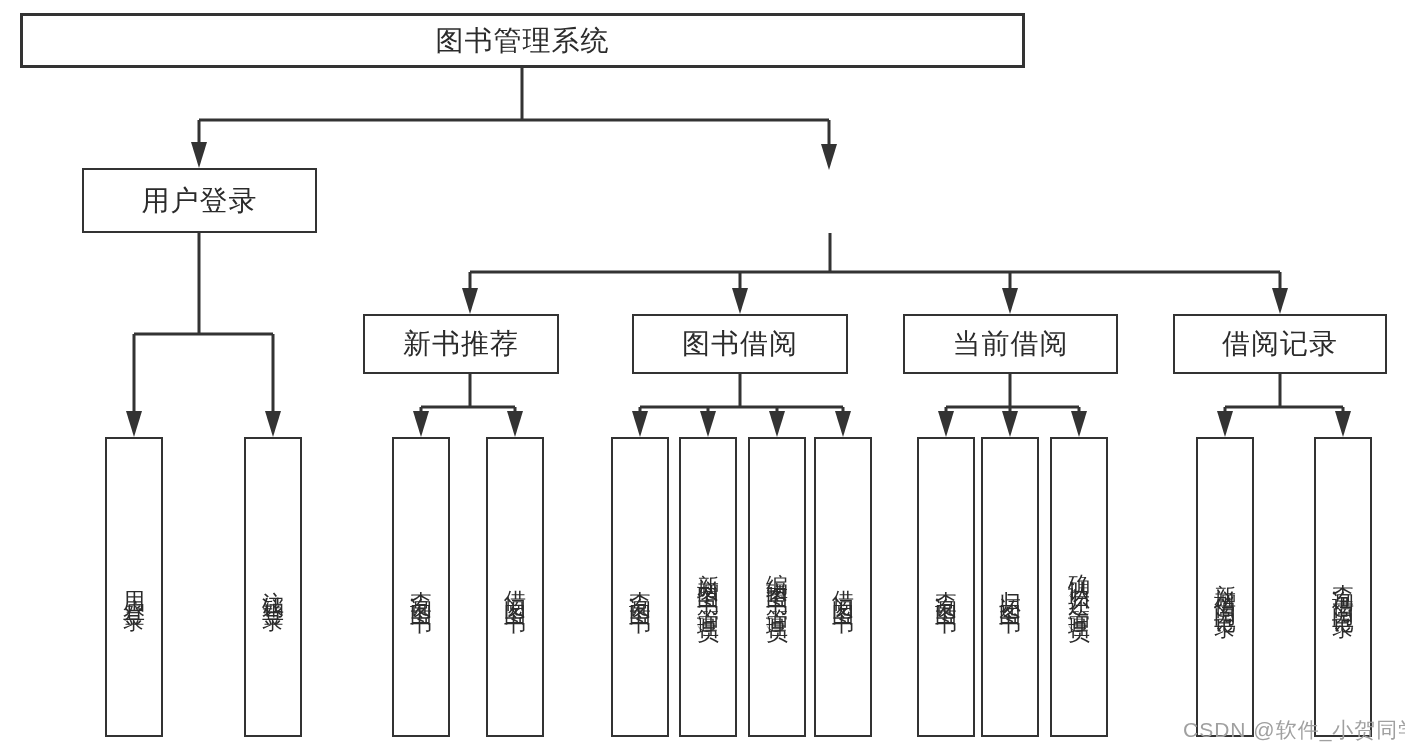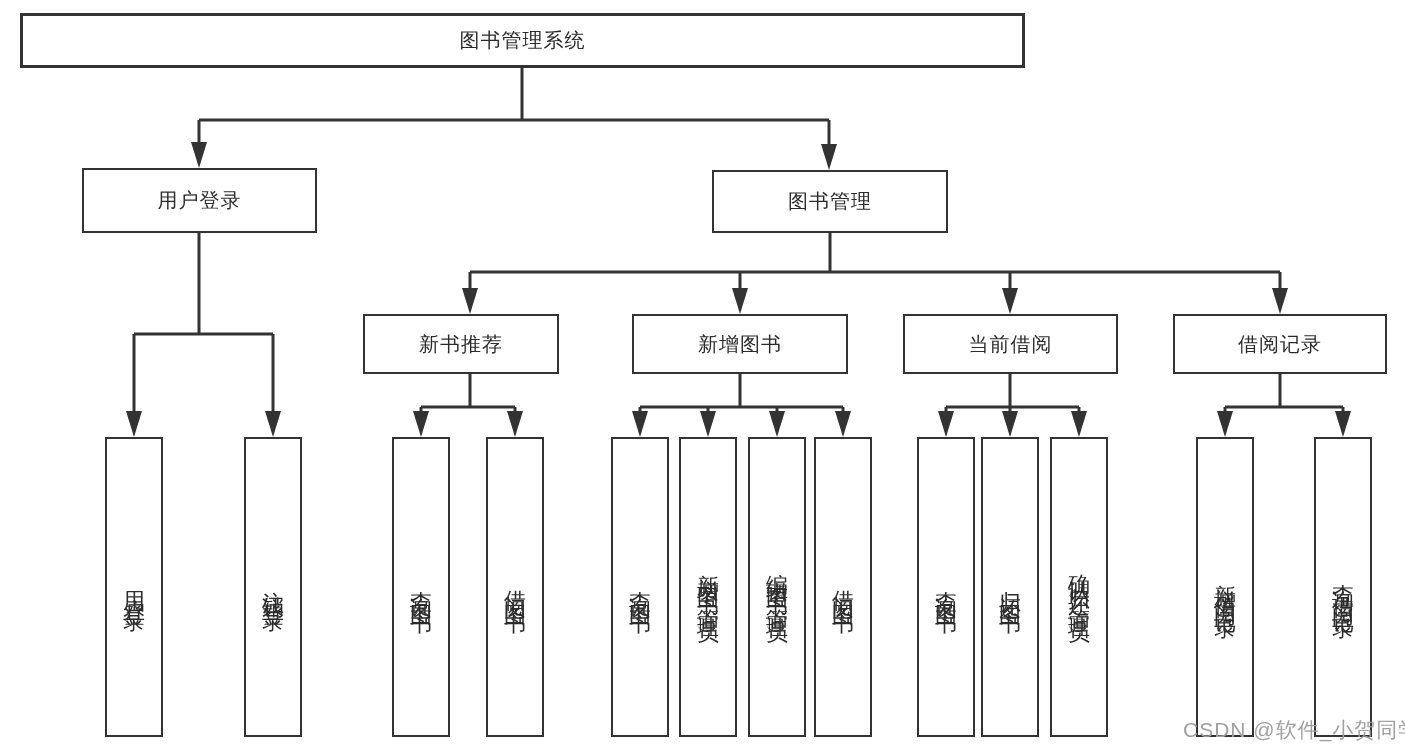--- a/index.html
+++ b/index.html
@@ -23,21 +23,21 @@
     background: #ffffff;
     border: 2px solid #333333;
     color: #2b2b2b;
     display: flex;
     align-items: center;
     justify-content: center;
     z-index: 2;
   }
   .box.root { border-width: 3px; }
   .hlabel {
-    font-size: 20px;
+    font-size: 28px;
     letter-spacing: 1px;
     white-space: nowrap;
   }
   .leaf .vlabel {
     writing-mode: vertical-rl;
     text-orientation: mixed;
     font-size: 22px;
     line-height: 1;
     letter-spacing: 7px;
     white-space: nowrap;
@@ -91,29 +91,26 @@
       <polygon points="1335,411 1351,411 1343,437" fill="#333333"></polygon>
     </svg>
 
   <div class="box root" style="left:20px; top:13px; width:1005px; height:55px;">
     <span class="hlabel">图书管理系统</span>
   </div>
 
   <div class="box" style="left:82px; top:168px; width:235px; height:65px;">
     <span class="hlabel">用户登录</span>
   </div>
-  <div class="box" style="left:712px; top:170px; width:236px; height:63px;">
-    <span class="hlabel">图书管理</span>
-  </div>
 
   <div class="box" style="left:363px; top:314px; width:196px; height:60px;">
     <span class="hlabel">新书推荐</span>
   </div>
   <div class="box" style="left:632px; top:314px; width:216px; height:60px;">
-    <span class="hlabel">新增图书</span>
+    <span class="hlabel">图书借阅</span>
   </div>
   <div class="box" style="left:1173px; top:314px; width:214px; height:60px;">
     <span class="hlabel">借阅记录</span>
   </div>
   <div class="box" style="left:903px; top:314px; width:215px; height:60px;">
     <span class="hlabel">当前借阅</span>
   </div>
 
   <div class="box leaf" style="left:105px; top:437px; width:58px; height:300px;">
     <span class="vlabel">用户登录</span>

